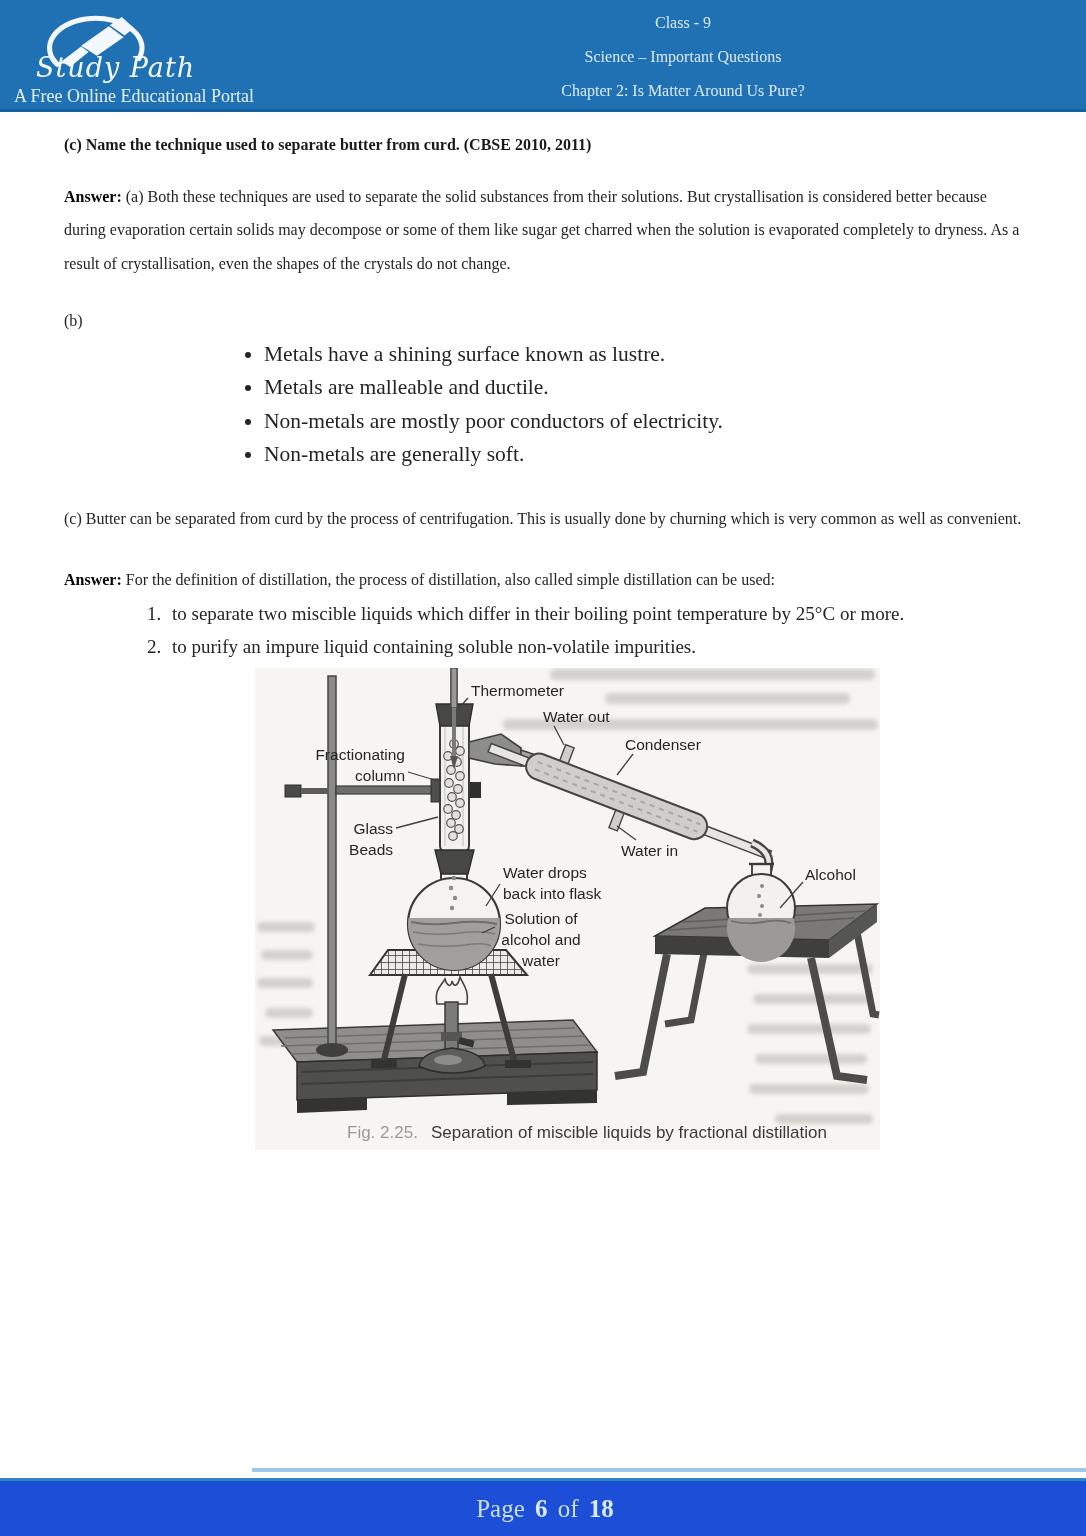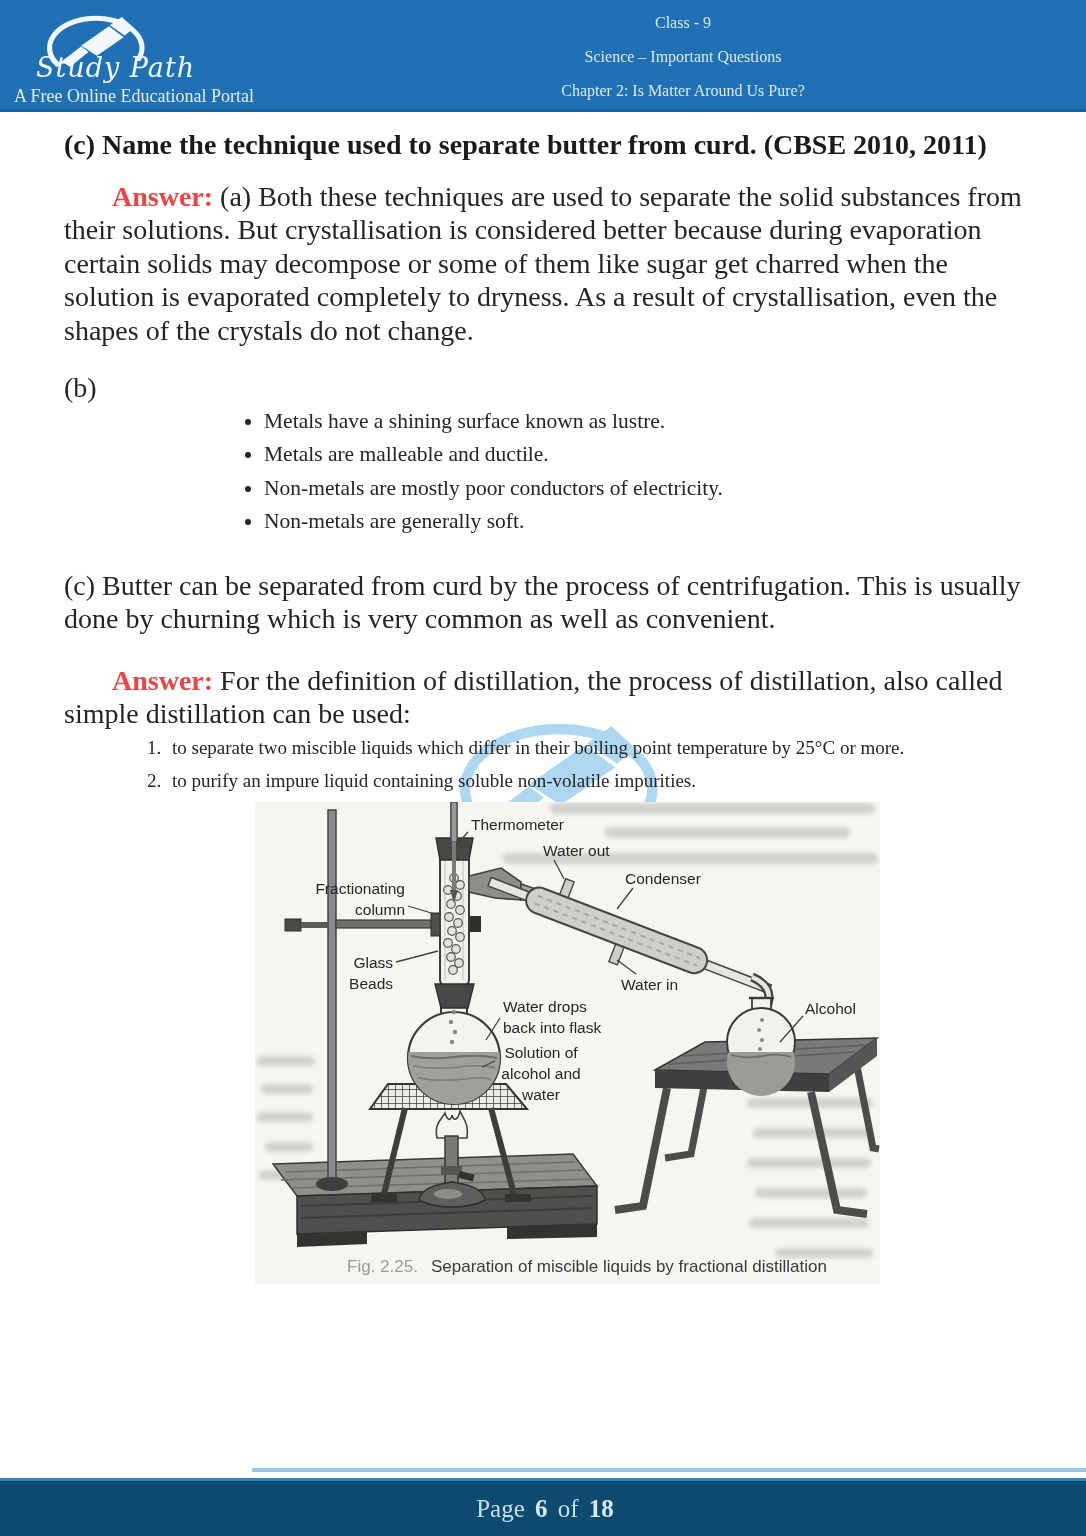--- a/index.html
+++ b/index.html
@@ -33,45 +33,45 @@
   }
 
   
   .watermark { position:absolute; left:402px; top:700px; z-index:0; }
   .watermark text {
     font-family:"DejaVu Serif", serif; font-style:italic;
   }
 
   
   .main { position:absolute; top:112px; left:0; right:0; z-index:1; padding:0 62px 0 64px; }
-  .main p { font-size:28px; line-height:33.5px; }
+  .main p { font-size:16px; line-height:33.5px; }
   .q-bold { font-weight:bold; color:#1a1a1a; margin-top:16px; }
   .para-answer { margin-top:18px; }
   .b-label { margin-top:24px; }
   .bullet-list { margin:0 0 0 0; padding-left:200px; list-style:disc; }
   .bullet-list li { font-size:21.5px; line-height:33.5px; }
   .para-c { margin-top:30px; }
   .q25 { margin-top:30px; }
   .para-a25 { margin-top:28px; }
   .num-list { margin:0; padding-left:102px; list-style:decimal; }
   .num-list li { font-size:19px; line-height:33.5px; padding-left:6px; }
   .closing { margin-top:28px; }
-  b.ans { font-weight:bold; color:#ef4444;margin-left:48px; }
+  b.ans { font-weight:bold; color:#000000; }
 
   
   .figure-wrap { margin:4px 0 0 191px; width:625px; height:482px; }
   .diagram-label { font-family:"Liberation Sans", sans-serif; font-size:15.5px; fill:#262626; }
   .caption-fig { font-family:"Liberation Sans", sans-serif; font-size:17px; fill:#9b9b9b; }
   .caption-main { font-family:"Liberation Sans", sans-serif; font-size:17px; fill:#3a3a3a; }
 
   
   .pre-footer-line { position:absolute; left:252px; right:0; bottom:64px; height:4px; background:#7eb6e0; opacity:.75; }
   .footer {
     position:absolute; left:0; right:0; bottom:0; height:58px;
-    background:#0c4a6e; border-top:3px solid #2f86c7;
+    background:#1d4ed8; border-top:3px solid #2f86c7;
     display:flex; align-items:center; justify-content:center;
     color:#c9dff2; font-size:25px; font-family:"Liberation Serif", serif;
   }
   .footer b { font-weight:bold; color:#d9eaf8; }
   .footer span { padding:0 4px; }
 </style>
 </head>
 <body>
 
 <div class="page">

